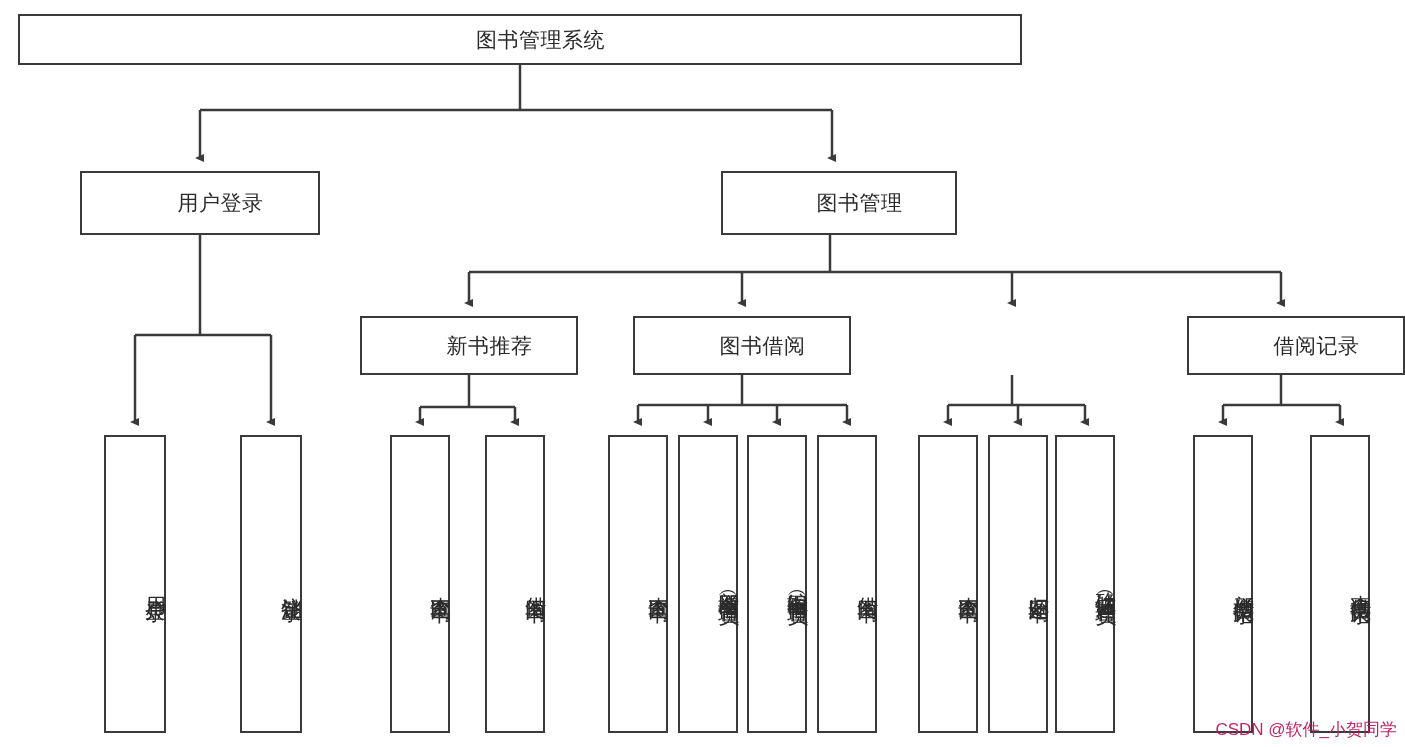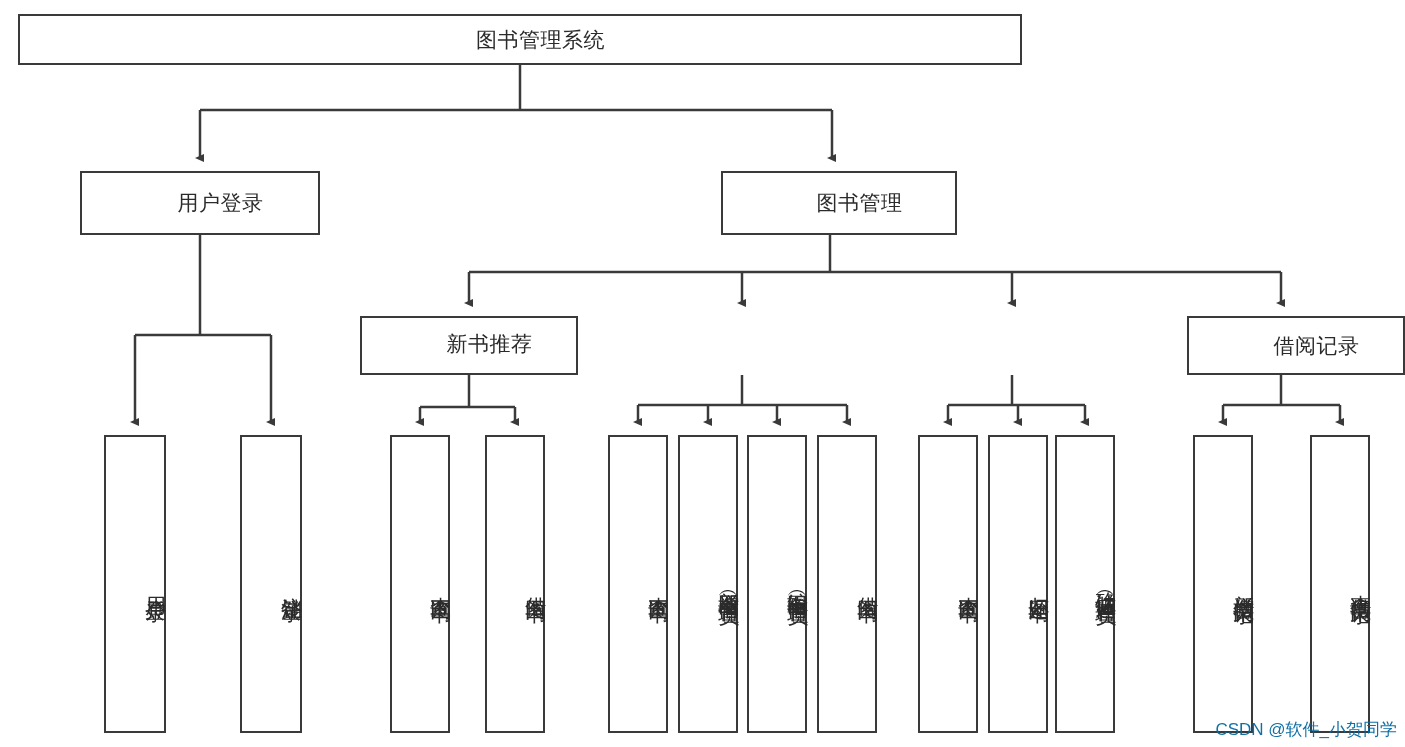--- a/index.html
+++ b/index.html
@@ -51,21 +51,21 @@
     position: absolute;
     left: 0;
     top: 0;
     pointer-events: none;
   }
   .watermark {
     position: absolute;
     right: 8px;
     bottom: 6px;
     font-size: 17px;
-    color: #0369a1;
+    color: #be185d;
     white-space: nowrap;
     opacity: 0.95;
   }
 </style>
 </head>
 <body>
 
 <div id="chart-root">
 
   <svg id="connectors" width="1405" height="747">
@@ -125,22 +125,25 @@
     <span class="node-label-h">图书管理系统</span>
   </div>
 
   <div class="node-box" id="node-l1-0" style="left: 80px; top: 171px; width: 240px; height: 64px;">
     <span class="node-label-h">用户登录</span>
   </div>
   <div class="node-box" id="node-l1-1" style="left: 712px; top: 171px; width: 236px; height: 64px; margin-left: 9px;">
     <span class="node-label-h">图书管理</span>
   </div>
 
-  <div class="node-box" id="node-l2-0" style="left: 360px; top: 316px; width: 218px; height: 59px; font-family: Liberation Mono, monospace;">
+  <div class="node-box" id="node-l2-0" style="left: 360px; top: 316px; width: 218px; height: 59px;">
     <span class="node-label-h">新书推荐</span>
+  </div>
+  <div class="node-box" id="node-l2-1" style="left: 633px; top: 316px; width: 218px; height: 59px;">
+    <span class="node-label-h">图书借阅</span>
   </div>
   <div class="node-box" id="node-l2-3" style="left: 1172px; top: 316px; width: 218px; height: 59px; margin-left: 15px;">
     <span class="node-label-h">借阅记录</span>
   </div>
 
   <div class="node-box" id="node-leaf-0" style="left: 104px; top: 435px; width: 62px; height: 298px;">
     <span class="node-label-v">用户登录</span>
   </div>
   <div class="node-box" id="node-leaf-1" style="left: 240px; top: 435px; width: 62px; height: 298px;">
     <span class="node-label-v">注销登录</span>

